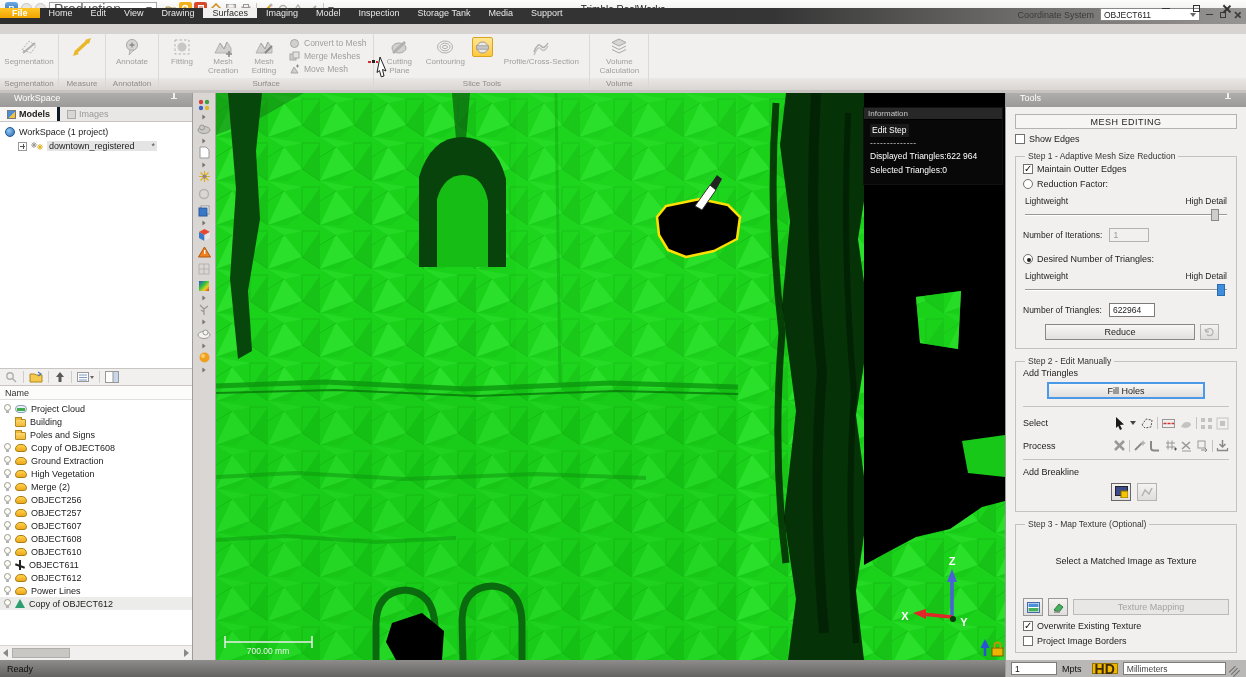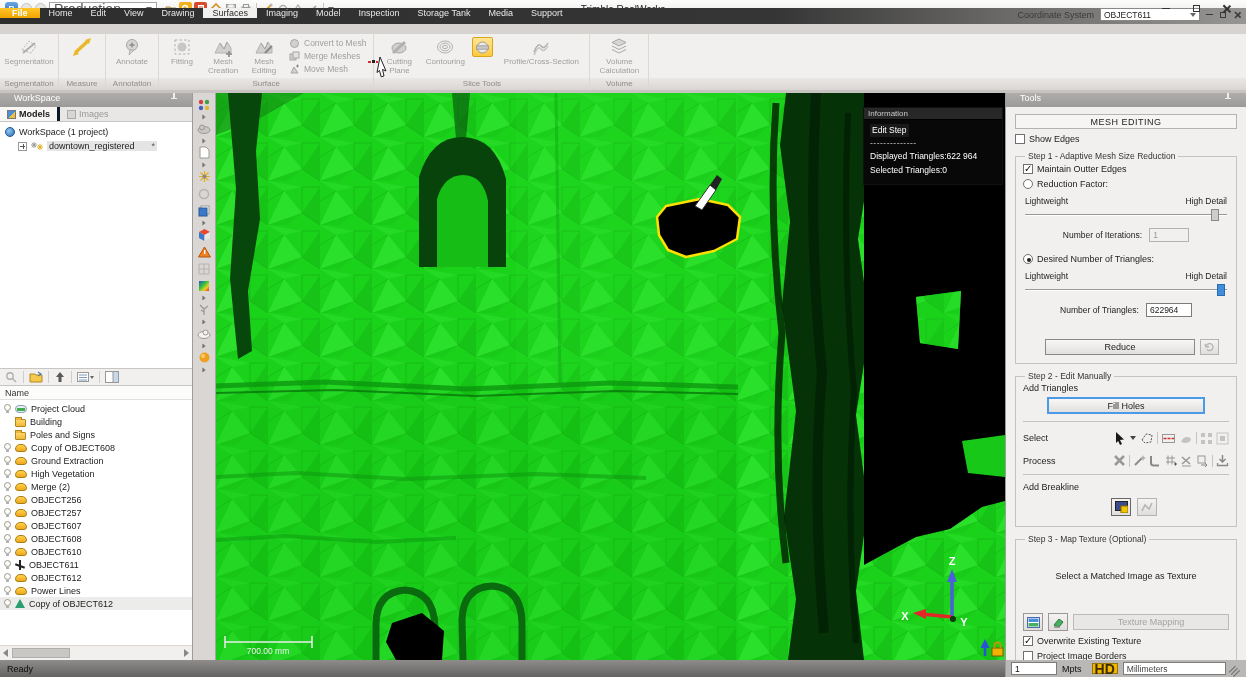--- a/index.html
+++ b/index.html
@@ -119,21 +119,21 @@
 .cb.checked::after{content:"✓";position:absolute;left:0;top:-2.5px;font-size:10px;color:#111}
 .radio{width:10px;height:10px;border:1px solid #707070;border-radius:50%;background:#fff;flex:none;position:relative}
 .radio.on::after{content:"";position:absolute;left:2.5px;top:2.5px;width:4px;height:4px;border-radius:50%;background:#222}
 fieldset{border:1px solid #c5c3c1;margin-top:7px;padding:1px 7px 8px}
 legend{font-size:8.5px;color:#333;padding:0 3px;margin-left:2px}
 .lw-hd{display:flex;justify-content:space-between;margin-top:7px;font-size:8.5px;padding:0 2px}
 .slider{height:14px;position:relative;margin-top:2px}
 .slider .track{position:absolute;left:2px;right:2px;top:6px;height:2px;background:#9a9896;border-bottom:1px solid #fff}
 .thumb{position:absolute;top:1px;width:8px;height:12px;background:#cfcdcb;border:1px solid #8a8886}
 .thumb.blue{background:#3f8ede;border-color:#2a6bb0}
-.numrow{display:flex;justify-content:center;align-items:center;gap:7px;margin-top:6px;font-size:8.5px}
+.numrow{display:flex;justify-content:flex-start;align-items:center;gap:7px;margin-top:6px;font-size:8.5px}
 .field{background:#fff;border:1px solid #7d7b79;height:14px;display:flex;align-items:center;padding:0 3px;font-size:8.5px}
 .field.disabled{background:#f1f0ee;color:#9a9896;border-color:#b5b3b1}
 .btn{background:linear-gradient(#f8f7f6,#e2e0de);border:1px solid #8a8886;height:16px;display:flex;align-items:center;justify-content:center;font-size:9px;color:#222}
 .btn.focusblue{border:2px solid #4a9ae8;height:17px}
 .btn.disabled{color:#a5a3a1;border-color:#bcbab8;background:#e9e7e5}
 .iconbtn{width:19px;height:16px;background:linear-gradient(#f4f3f2,#e0dedc);border:1px solid #9a9896;display:flex;align-items:center;justify-content:center;flex:none}
 .iconbtn.flat{border-color:#b5b3b1}
 .iconrow{display:flex;align-items:center;gap:3px;margin-left:auto}
 .toolsep{width:1px;height:12px;background:#c5c3c1}
 .hrline{border:none;border-top:1px solid #c5c3c1;margin:7px 0 0}
@@ -815,21 +815,21 @@
         <div class="slider">
           <div class="track"></div>
             <div class="thumb blue" style="left:calc(100% - 12px)"></div>
         </div>
         <div class="numrow">
           <span>Number of Triangles:</span>
           <div class="field" style="width:46px">
               <span>622964</span>
             </div>
         </div>
-        <div style="display:flex;gap:5px;margin-top:22px;margin-left:22px;align-items:center">
+        <div style="display:flex;gap:5px;margin-top:7px;margin-left:22px;align-items:center">
           <div class="btn" style="width:150px">Reduce</div>
           <div class="iconbtn flat">
               <svg width="11" height="10">
                 <path d="M2,5 a3.5,3.5 0 1 1 1,2.5 M2,5 l-1,-3 M2,5 l3,-0.5" fill="none" stroke="#b5b3b1" stroke-width="1.3"></path>
               </svg>
             </div>
         </div>
       </fieldset>
 
       <fieldset>

